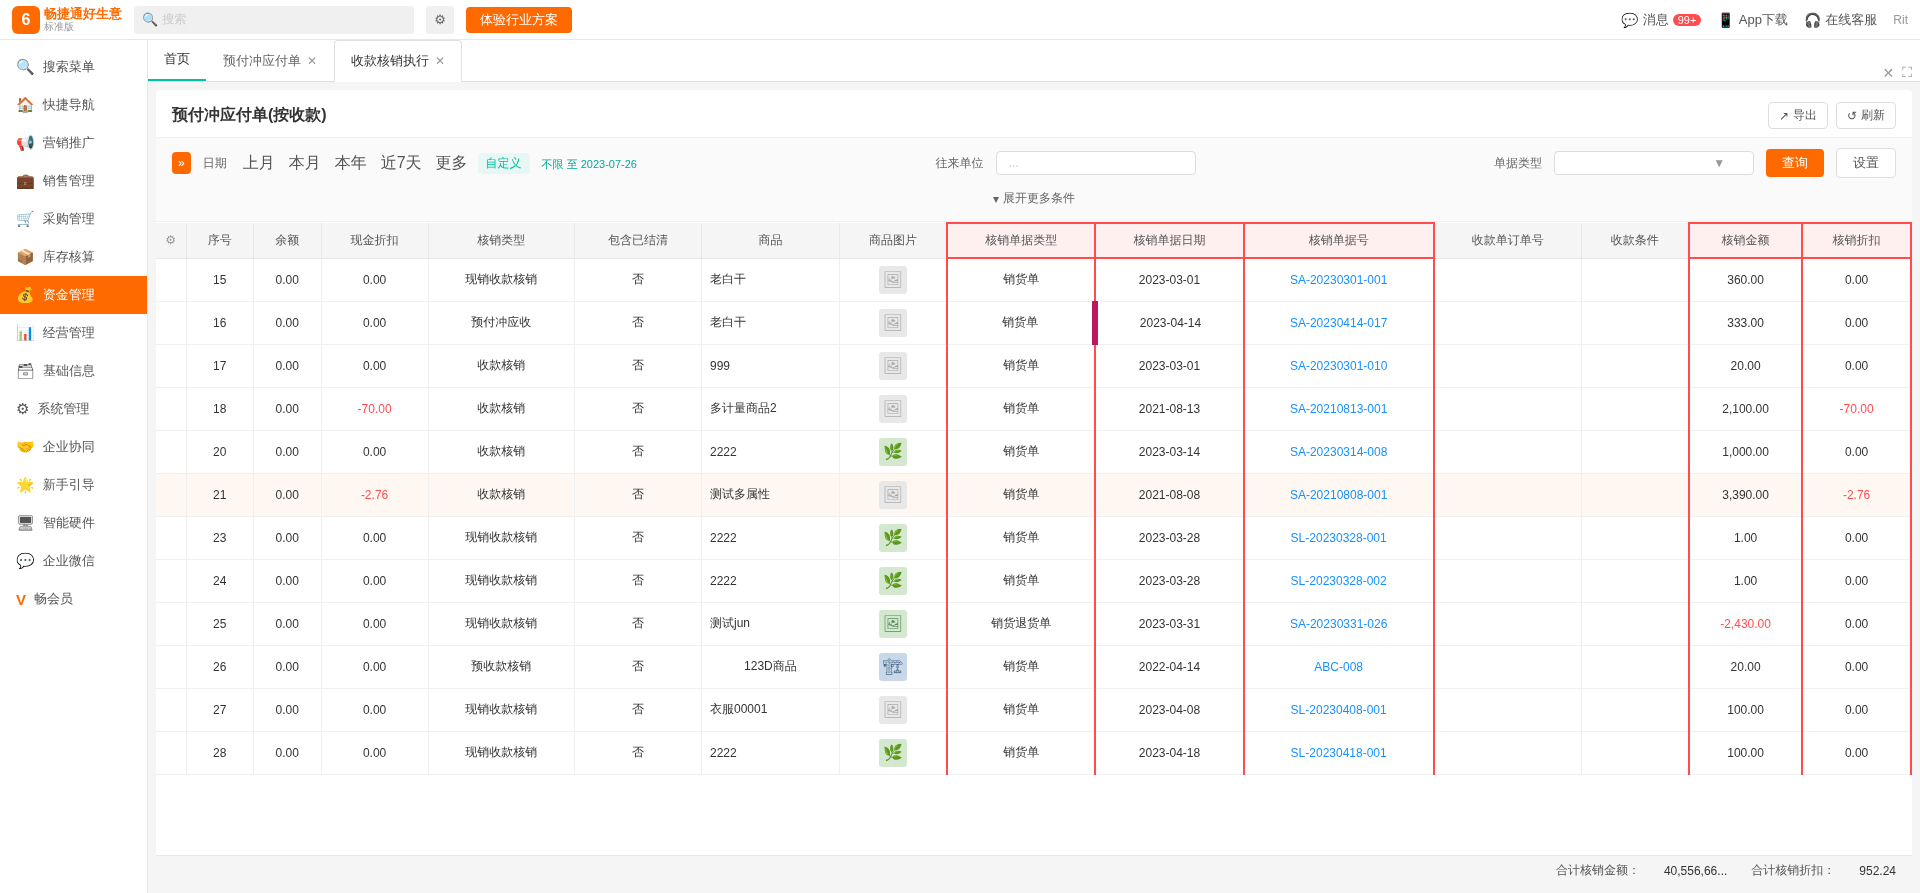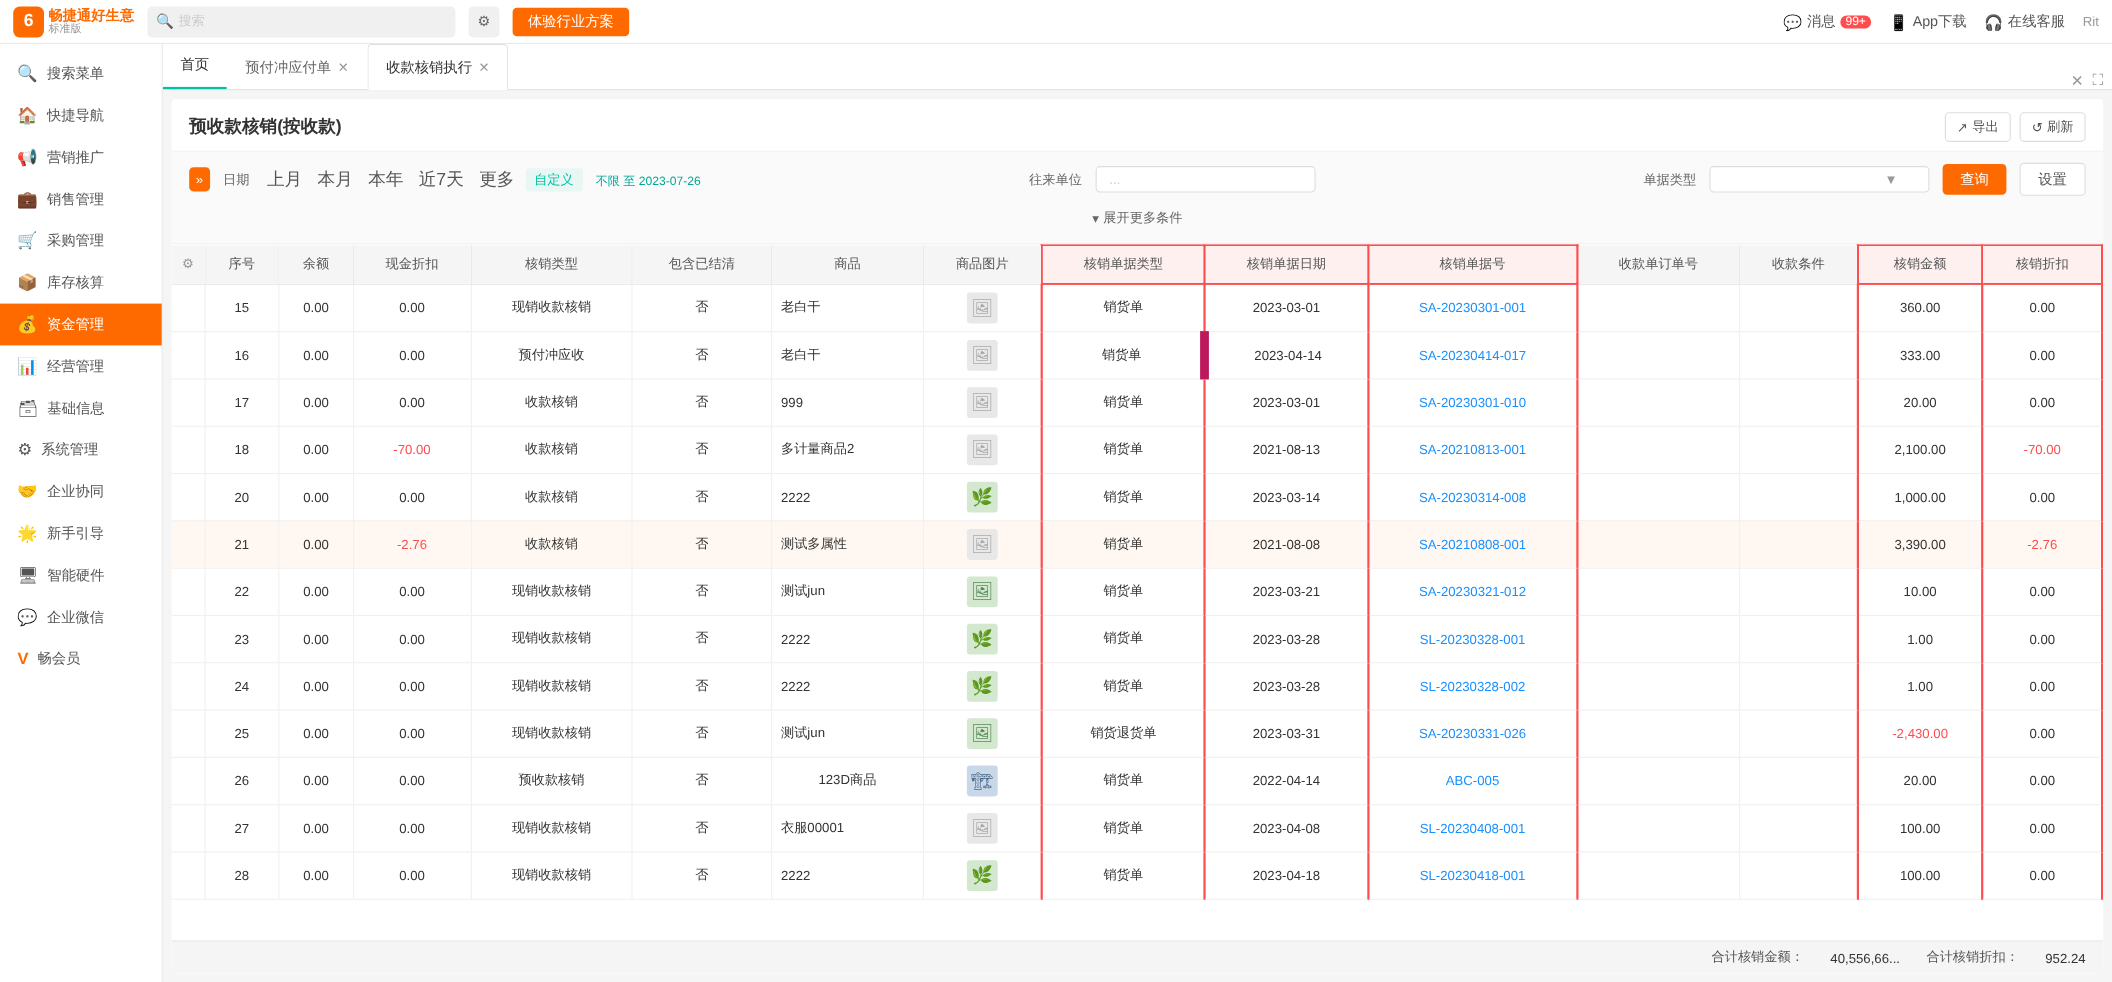--- a/index.html
+++ b/index.html
@@ -201,21 +201,21 @@
       <div class="tab-spacer"></div>
       <div class="tab-actions">
         <span style="font-size:14px">✕</span>
         <span style="font-size:14px">⛶</span>
       </div>
     </div>
 
     <div class="page-content">
 
       <div class="page-header">
-        <h1 class="page-title">预收款核销(按收款)</h1>
+        <h1 class="page-title">预付冲应付单(按收款)</h1>
         <div class="page-header-actions">
           <button class="btn-export">
             <span>↗</span>
             <span>导出</span>
           </button>
           <button class="btn-refresh">
             <span>↺</span>
             <span>刷新</span>
           </button>
         </div>
@@ -310,21 +310,21 @@
               <tr>
       <td></td>
       <td>16</td>
       <td>0.00</td>
       <td class="">0.00</td>
       <td>预付冲应收</td>
       <td>否</td>
       <td style="text-align:left;padding-left:8px">老白干</td>
       <td><div class="img-placeholder">🖼</div></td>
       <td style="border-left:2px solid #ff4d4f;border-right:2px solid #ff4d4f;">销货单</td>
-      <td style="border-left:8px solid #be185d;border-right:2px solid #ff4d4f;">2023-04-14</td>
+      <td style="border-left:6px solid #be185d;border-right:2px solid #ff4d4f;">2023-04-14</td>
       <td style="border-left:2px solid #ff4d4f;border-right:2px solid #ff4d4f;"><a class="link-text">SA-20230414-017</a></td>
       <td></td>
       <td></td>
       <td class="" style="border-left:2px solid #ff4d4f;border-right:2px solid #ff4d4f;">333.00</td>
       <td class="" style="border-left:2px solid #ff4d4f;border-right:2px solid #ff4d4f;">0.00</td>
     </tr>
               <tr>
       <td></td>
       <td>17</td>
       <td>0.00</td>
@@ -384,37 +384,20 @@
       <td>否</td>
       <td style="text-align:left;padding-left:8px">测试多属性</td>
       <td><div class="img-placeholder">🖼</div></td>
       <td style="border-left:2px solid #ff4d4f;border-right:2px solid #ff4d4f;">销货单</td>
       <td style="border-left:2px solid #ff4d4f;border-right:2px solid #ff4d4f;">2021-08-08</td>
       <td style="border-left:2px solid #ff4d4f;border-right:2px solid #ff4d4f;"><a class="link-text">SA-20210808-001</a></td>
       <td></td>
       <td></td>
       <td class="" style="border-left:2px solid #ff4d4f;border-right:2px solid #ff4d4f;">3,390.00</td>
       <td class="negative-amount" style="border-left:2px solid #ff4d4f;border-right:2px solid #ff4d4f;">-2.76</td>
-    </tr>
-              <tr>
-      <td></td>
-      <td>22</td>
-      <td>0.00</td>
-      <td class="">0.00</td>
-      <td>现销收款核销</td>
-      <td>否</td>
-      <td style="text-align:left;padding-left:8px">测试jun</td>
-      <td><div class="img-placeholder has-img">🖼</div></td>
-      <td style="border-left:2px solid #ff4d4f;border-right:2px solid #ff4d4f;">销货单</td>
-      <td style="border-left:2px solid #ff4d4f;border-right:2px solid #ff4d4f;">2023-03-21</td>
-      <td style="border-left:2px solid #ff4d4f;border-right:2px solid #ff4d4f;"><a class="link-text">SA-20230321-012</a></td>
-      <td></td>
-      <td></td>
-      <td class="" style="border-left:2px solid #ff4d4f;border-right:2px solid #ff4d4f;">10.00</td>
-      <td class="" style="border-left:2px solid #ff4d4f;border-right:2px solid #ff4d4f;">0.00</td>
     </tr>
               <tr>
       <td></td>
       <td>23</td>
       <td>0.00</td>
       <td class="">0.00</td>
       <td>现销收款核销</td>
       <td>否</td>
       <td style="text-align:left;padding-left:8px">2222</td>
       <td><div class="img-placeholder has-img">🌿</div></td>
@@ -464,21 +447,21 @@
       <td></td>
       <td>26</td>
       <td>0.00</td>
       <td class="">0.00</td>
       <td>预收款核销</td>
       <td>否</td>
       <td style="text-align:center;padding-left:8px">123D商品</td>
       <td><div class="img-placeholder has-img2">🏗</div></td>
       <td style="border-left:2px solid #ff4d4f;border-right:2px solid #ff4d4f;">销货单</td>
       <td style="border-left:2px solid #ff4d4f;border-right:2px solid #ff4d4f;">2022-04-14</td>
-      <td style="border-left:2px solid #ff4d4f;border-right:2px solid #ff4d4f;"><a class="link-text">ABC-005</a></td>
+      <td style="border-left:2px solid #ff4d4f;border-right:2px solid #ff4d4f;"><a class="link-text">ABC-008</a></td>
       <td></td>
       <td></td>
       <td class="" style="border-left:2px solid #ff4d4f;border-right:2px solid #ff4d4f;">20.00</td>
       <td class="" style="border-left:2px solid #ff4d4f;border-right:2px solid #ff4d4f;">0.00</td>
     </tr>
               <tr>
       <td></td>
       <td>27</td>
       <td>0.00</td>
       <td class="">0.00</td>

